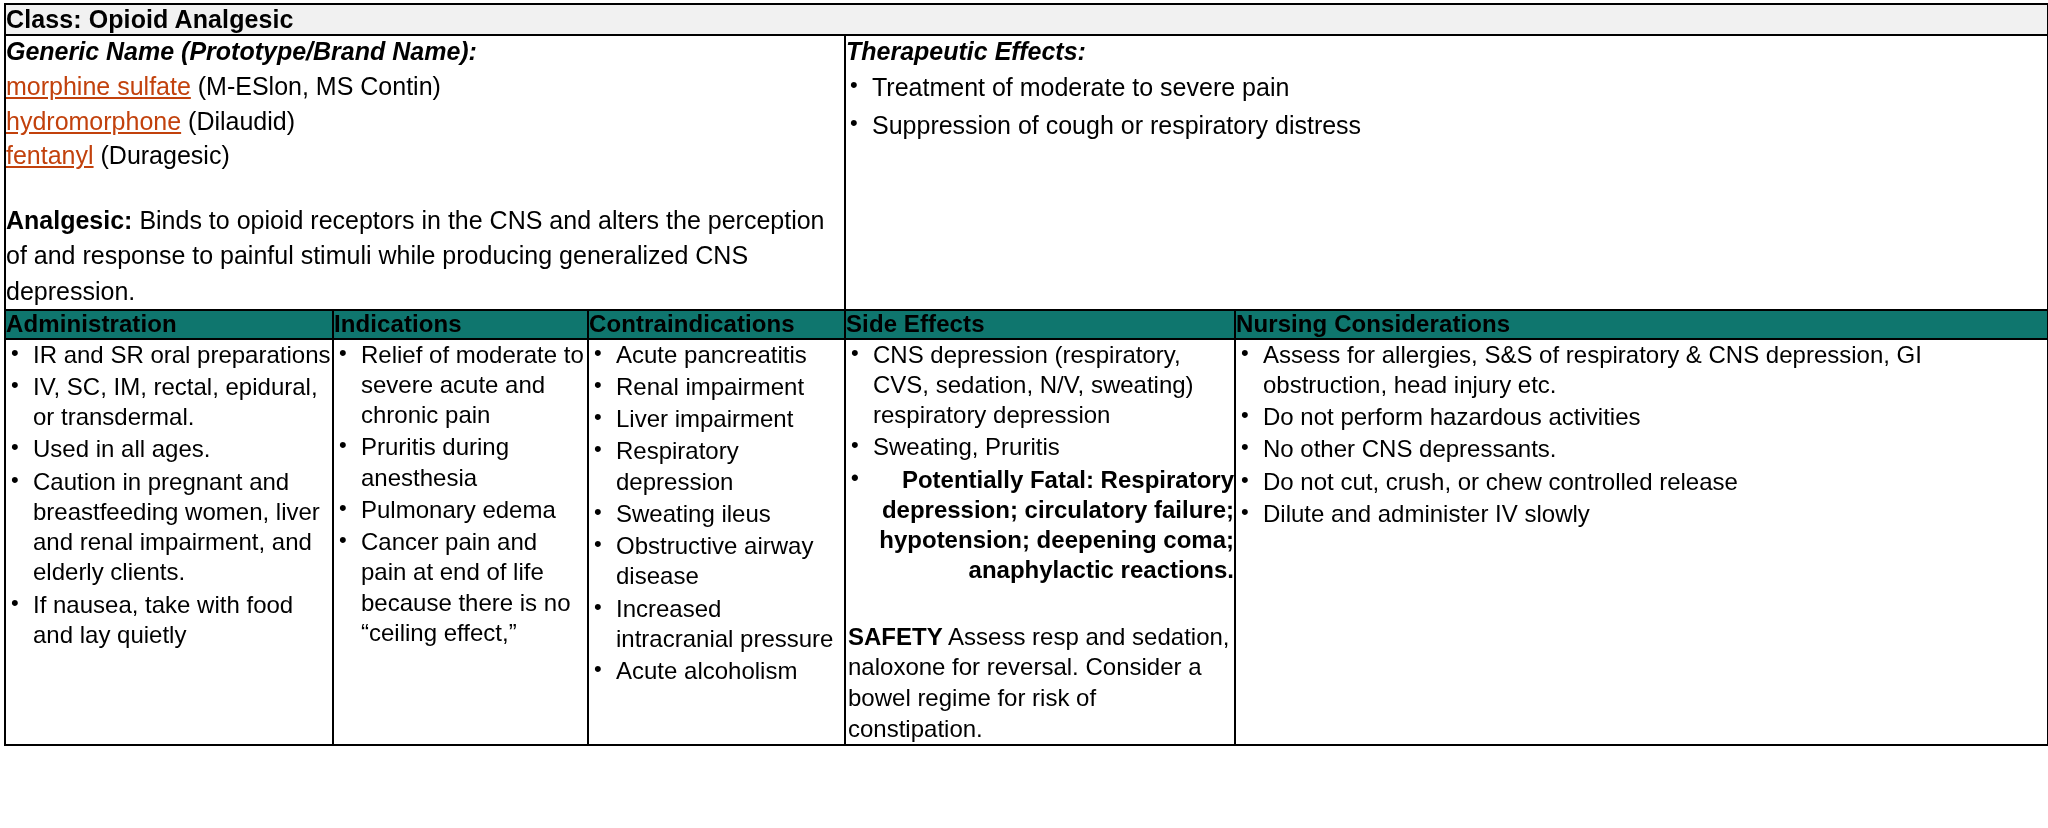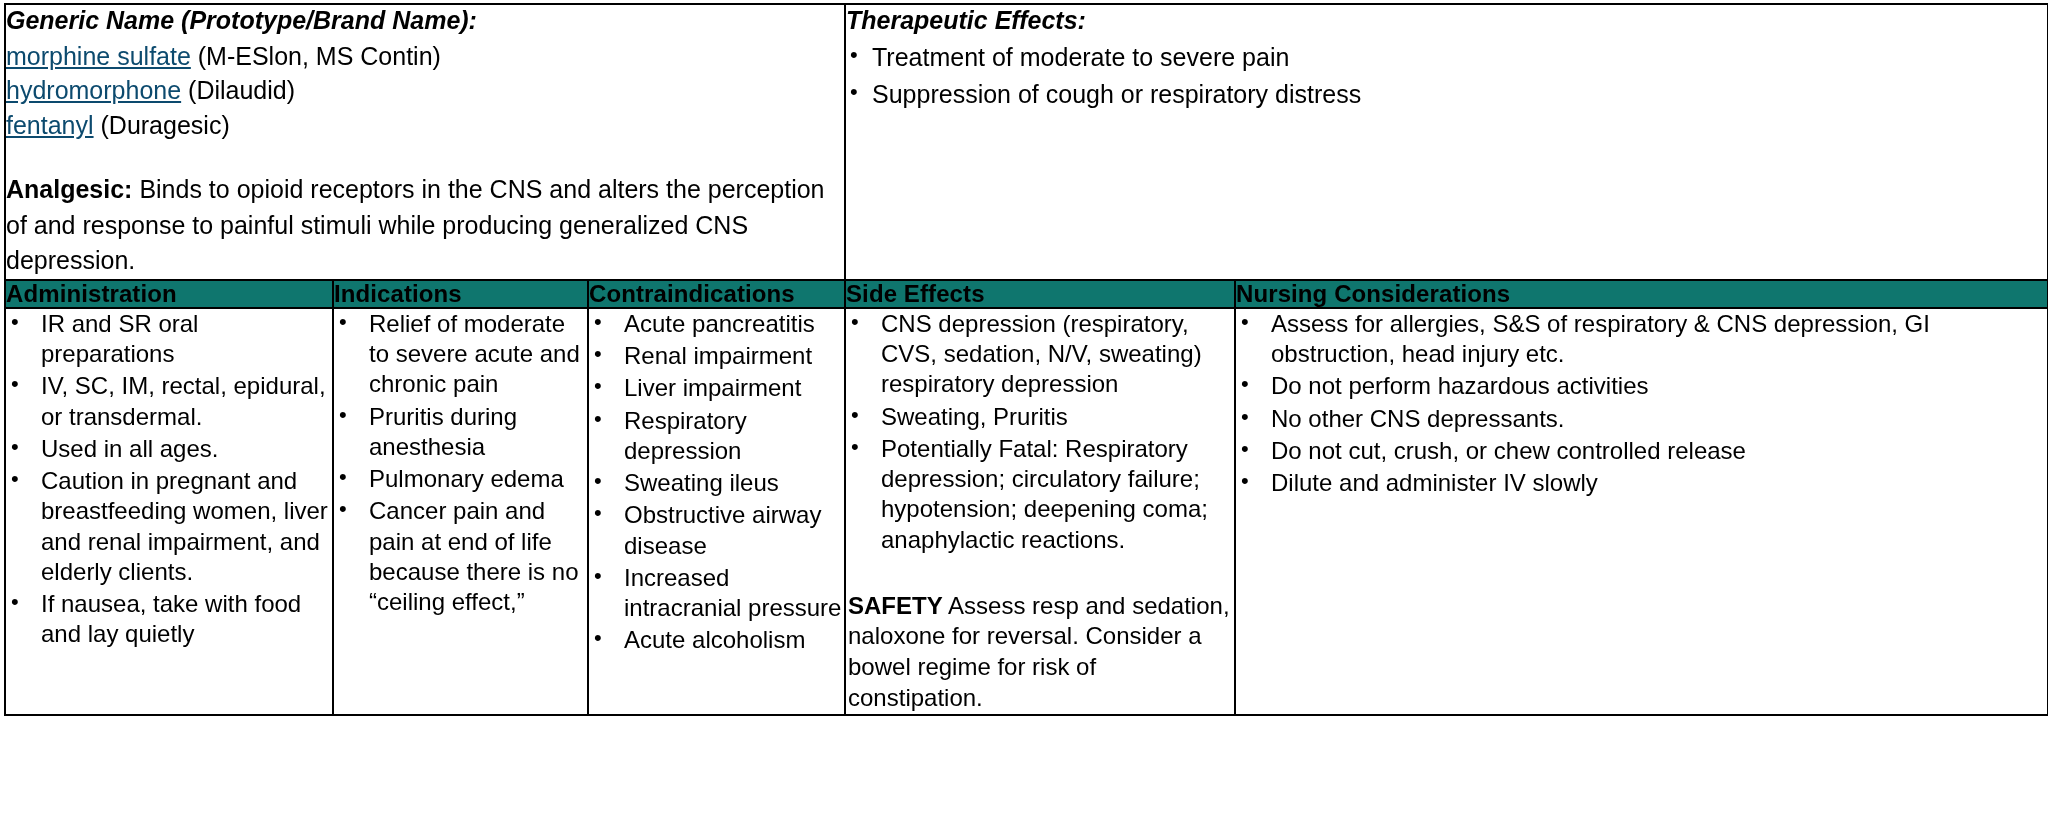--- a/index.html
+++ b/index.html
@@ -61,21 +61,21 @@
     font-style: italic;
   }
 
   .generic-line {
     font-size: 25px;
     line-height: 1.22;
     margin: 0;
     padding: 2px 0 2px 0;
   }
   .drug-link {
-    color: #0c4a6e;
+    color: #c2410c;
     text-decoration: underline;
     text-underline-offset: 2px;
   }
 
   .spacer-line {
     height: 30px;
   }
 
   .mech {
     font-size: 25px;
@@ -123,31 +123,31 @@
 
   ul.bul {
     list-style: none;
     margin: 0;
     padding: 0;
   }
   ul.bul > li {
     font-size: 24px;
     line-height: 1.26;
     position: relative;
-    padding-left: 35px;
+    padding-left: 27px;
     margin: 0 0 2px 0;
   }
   ul.bul > li:before {
     content: "\2022";
     position: absolute;
     left: 5px;
     top: -1px;
     font-size: 22px;
   }
-  ul.bul > li.strong { font-weight: normal; }
+  ul.bul > li.strong { font-weight: bold; text-align: right; }
 
   .note {
     font-size: 24px;
     line-height: 1.28;
     margin: 36px 0 0 0;
     padding-left: 2px;
   }
   .note b { font-weight: bold; }
 </style>
 </head>
@@ -157,20 +157,23 @@
   <table class="drugcard">
     <colgroup>
       <col style="width:328px">
       <col style="width:255px">
       <col style="width:257px">
       <col style="width:390px">
       <col style="width:813px">
     </colgroup>
 
     <tbody>
+        <tr>
+      <td class="class-cell" colspan="5">Class: Opioid Analgesic</td>
+    </tr>
 
     <tr>
       <td class="info-left" colspan="3">
         <div class="bold-head">Generic Name (Prototype/Brand Name):</div>
 
         <div class="generic-line">
           <span class="drug-link">morphine sulfate</span><span> (M-ESlon, MS Contin)</span>
         </div>
         <div class="generic-line">
           <span class="drug-link">hydromorphone</span><span> (Dilaudid)</span>

